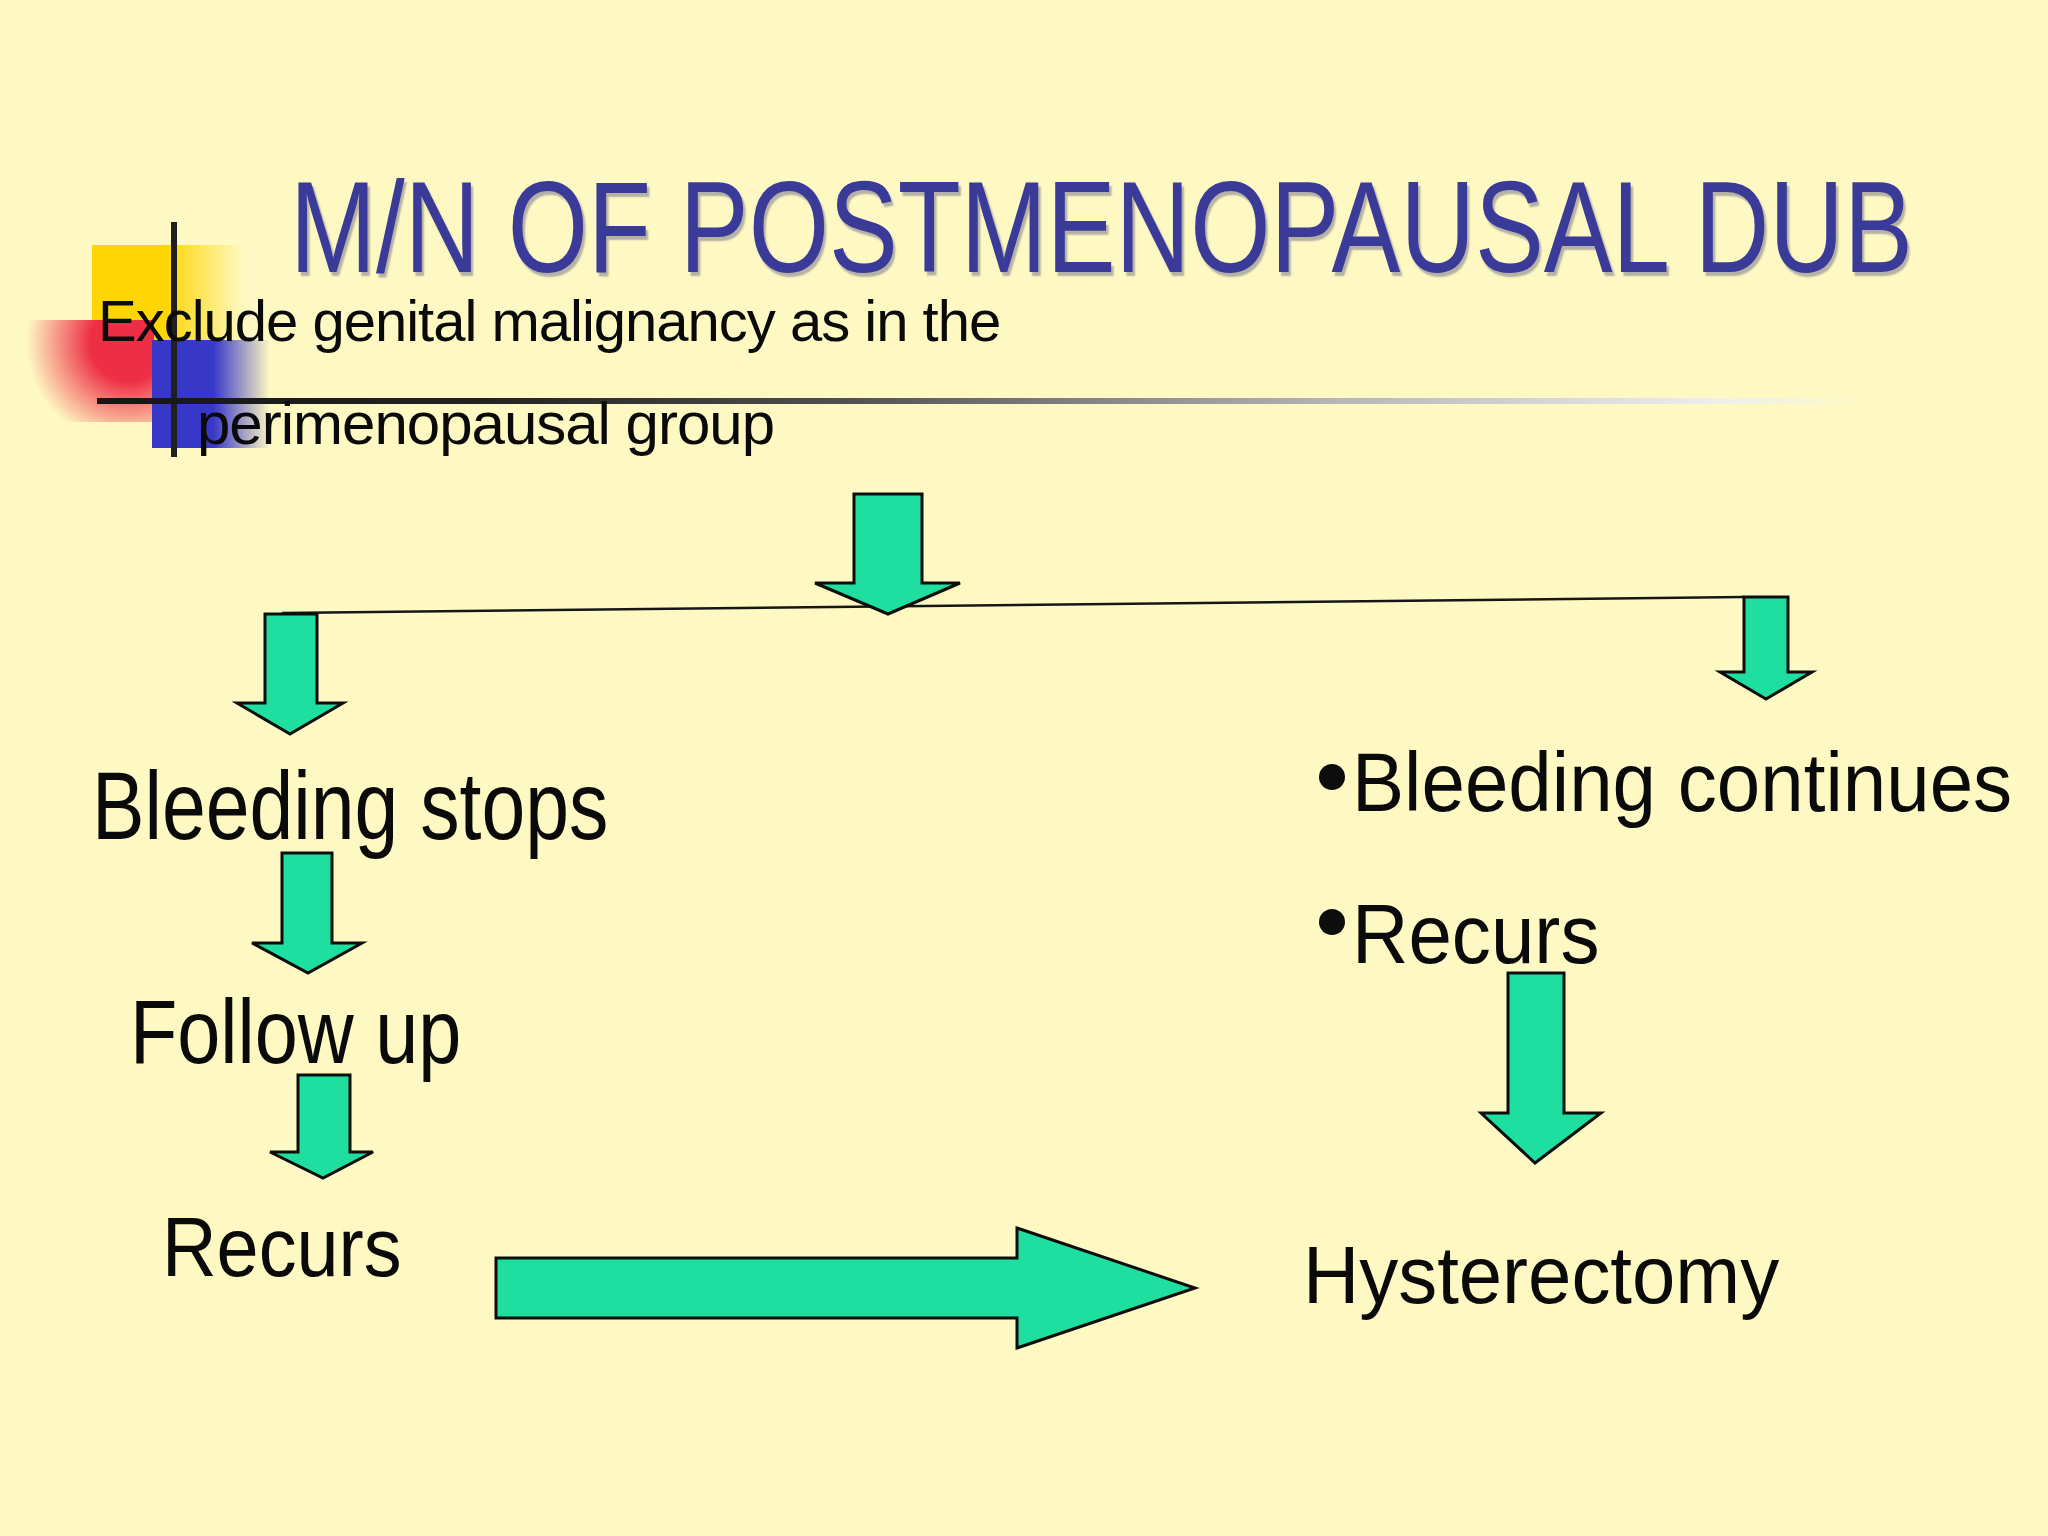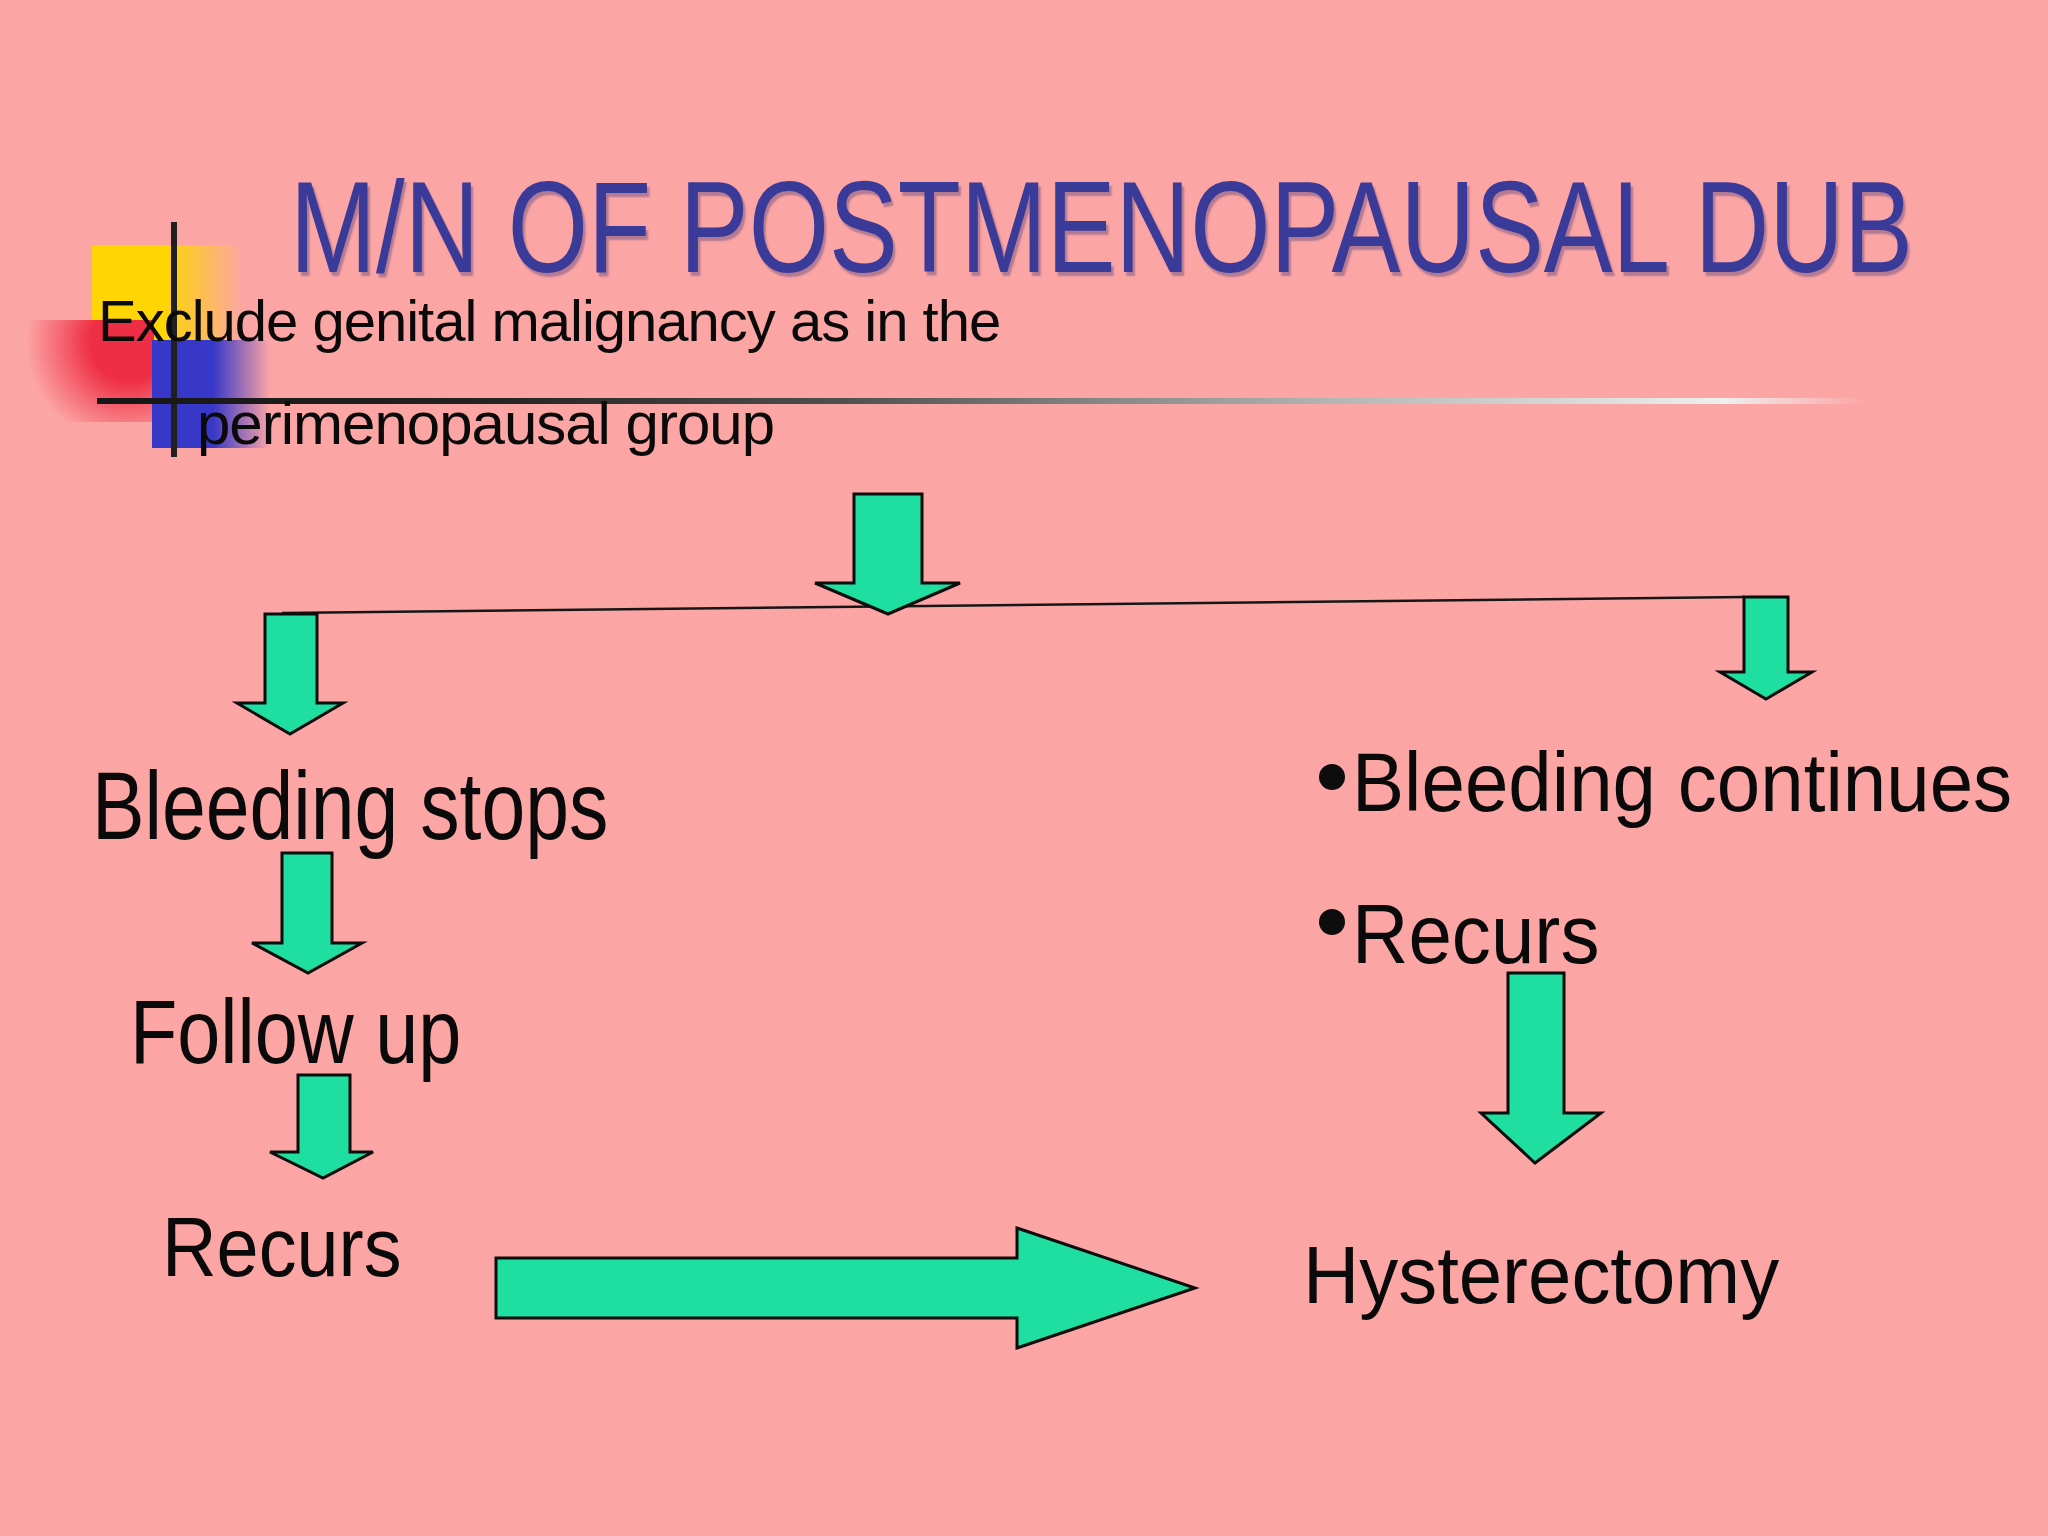--- a/index.html
+++ b/index.html
@@ -1,17 +1,17 @@
 <!DOCTYPE html>
 <html><head>
 <meta charset="utf-8">
 <style>
   html,body{margin:0;padding:0;background:#888;}
   .slide{
-    position:relative;width:2048px;height:1536px;background:#fca5a5;
+    position:relative;width:2048px;height:1536px;background:#fef9c3;
     overflow:hidden;font-family:"Liberation Sans",sans-serif;
   }
   
   .deco{position:absolute;}
   .yellow-sq{left:92px;top:245px;width:152px;height:95px;
     background:linear-gradient(90deg,#FFD503 0%,#FFD503 48%,rgba(255,213,3,0) 100%);}
   .red-sq{left:28px;top:320px;width:126px;height:102px;
     background:radial-gradient(circle at 80% 22%,#EE2E44 0%,#EE2E44 30%,rgba(238,46,68,0.55) 52%,rgba(238,46,68,0) 80%);}
   .blue-sq{left:152px;top:340px;width:118px;height:108px;
     background:linear-gradient(90deg,#3838C8 0%,#3838C8 52%,rgba(56,56,200,0) 100%);}

